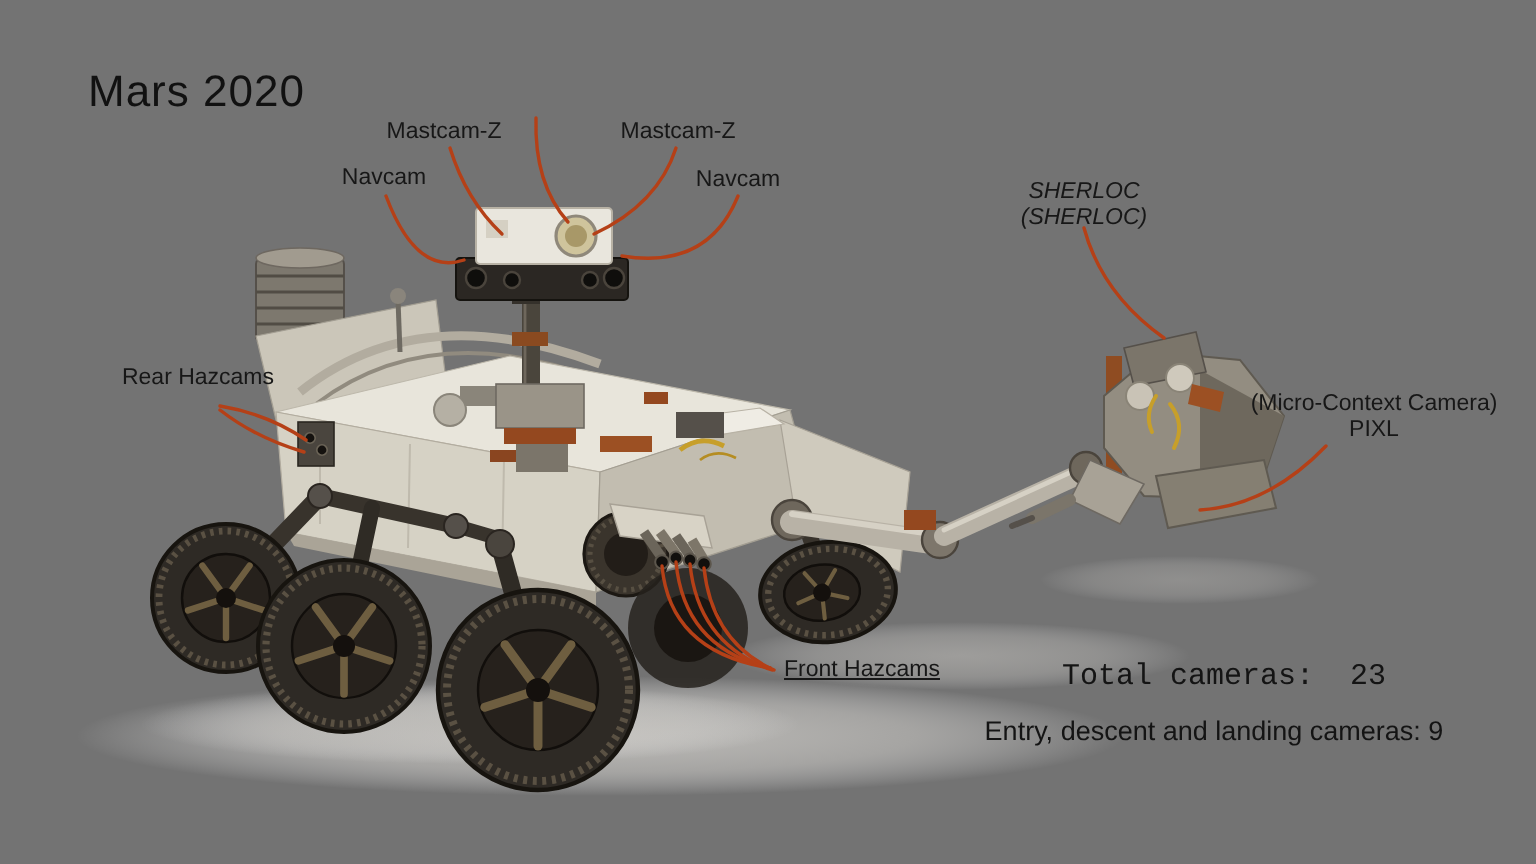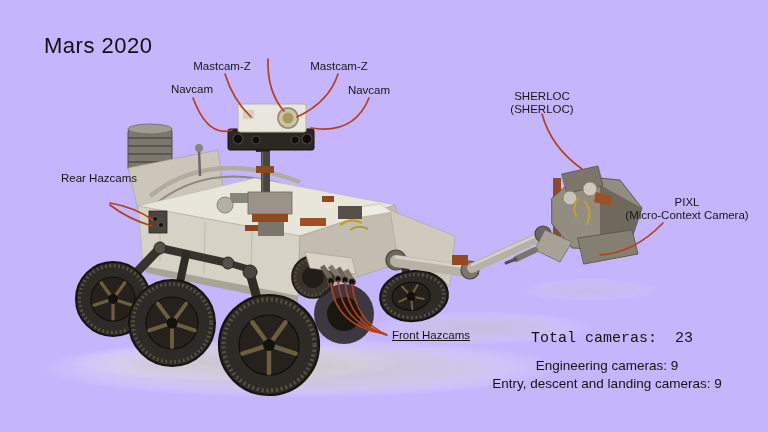--- a/index.html
+++ b/index.html
@@ -1,17 +1,17 @@
 <!DOCTYPE html>
 <html><head>
 <meta charset="utf-8">
 <style>
   html,body{margin:0;padding:0;background:#fff;}
   #stage{
-    position:relative;width:768px;height:432px;background:#c4b5fd;
+    position:relative;width:768px;height:432px;background:#737373;
     font-family:"Liberation Sans","DejaVu Sans",sans-serif;color:#161616;
     overflow:hidden;
   }
   #rover-svg{position:absolute;left:0;top:0;width:768px;height:432px;}
   .title{
     position:absolute;left:44px;top:33px;font-size:22px;letter-spacing:.5px;color:#111;
     white-space:nowrap;
   }
   .lbl{
     position:absolute;transform:translateX(-50%);text-align:center;
@@ -221,30 +221,29 @@
   </svg>
 
   <div class="title">Mars 2020</div>
 
   <div class="lbl" style="left:268px;top:33px;">
   </div>
   <div class="lbl" style="left:222px;top:60px;">Mastcam-Z</div>
   <div class="lbl" style="left:339px;top:60px;">Mastcam-Z</div>
   <div class="lbl" style="left:192px;top:83px;">Navcam</div>
   <div class="lbl" style="left:369px;top:84px;">Navcam</div>
-  <div class="lbl" style="left:542px;top:90px;">
+  <div class="lbl" style="left:542px;top:90px;font-style:italic;">
     <div>SHERLOC</div>
     <div>(SHERLOC)</div>
   </div>
   <div class="lbl" style="left:687px;top:196px;">
+    <div>(Micro-Context Camera)</div>
     <div>PIXL</div>
-    <div>(Micro-Context Camera)</div>
-  </div>
-  <div class="lbl" style="left:99px;top:172px;">Rear Hazcams</div>
+  </div>
+  <div class="lbl" style="left:99px;top:183px;">Rear Hazcams</div>
   <div class="lbl" style="left:431px;top:329px;text-decoration:underline;">Front Hazcams</div>
 
   <div class="stats-total">Total cameras:  23</div>
   <div class="stats-block">
-    <div>Engineering cameras: 9</div>
     <div>Entry, descent and landing cameras: 9</div>
   </div>
 
 </div>
 
 </body></html>

